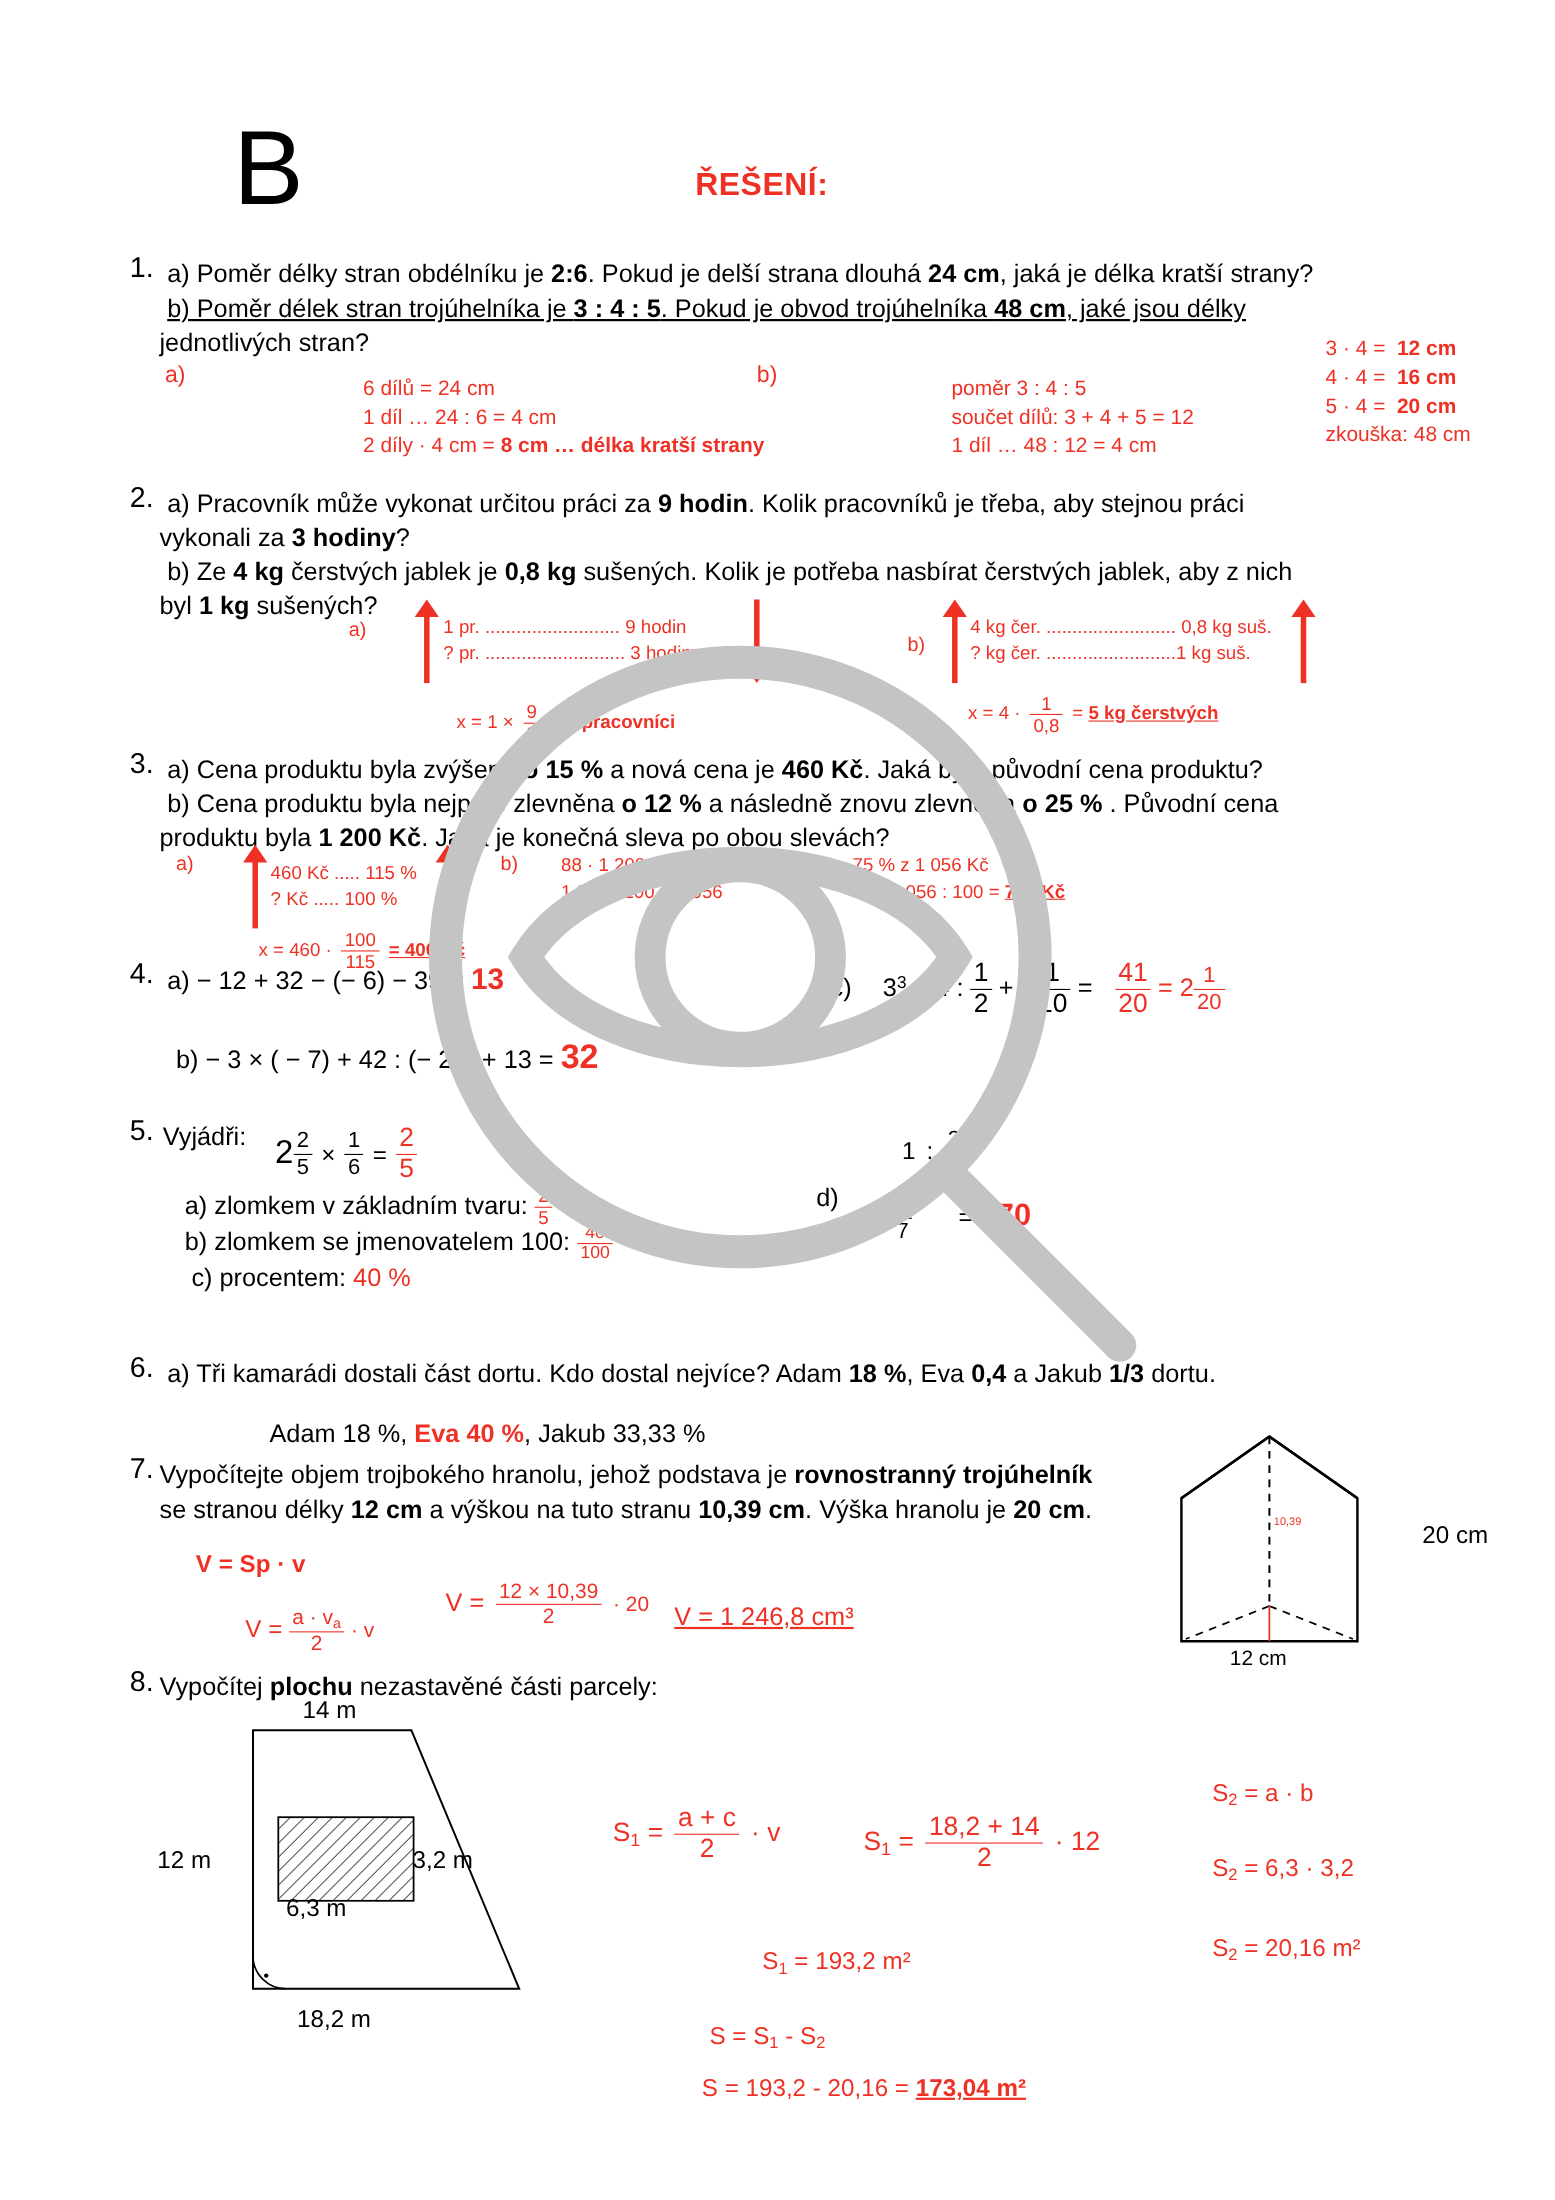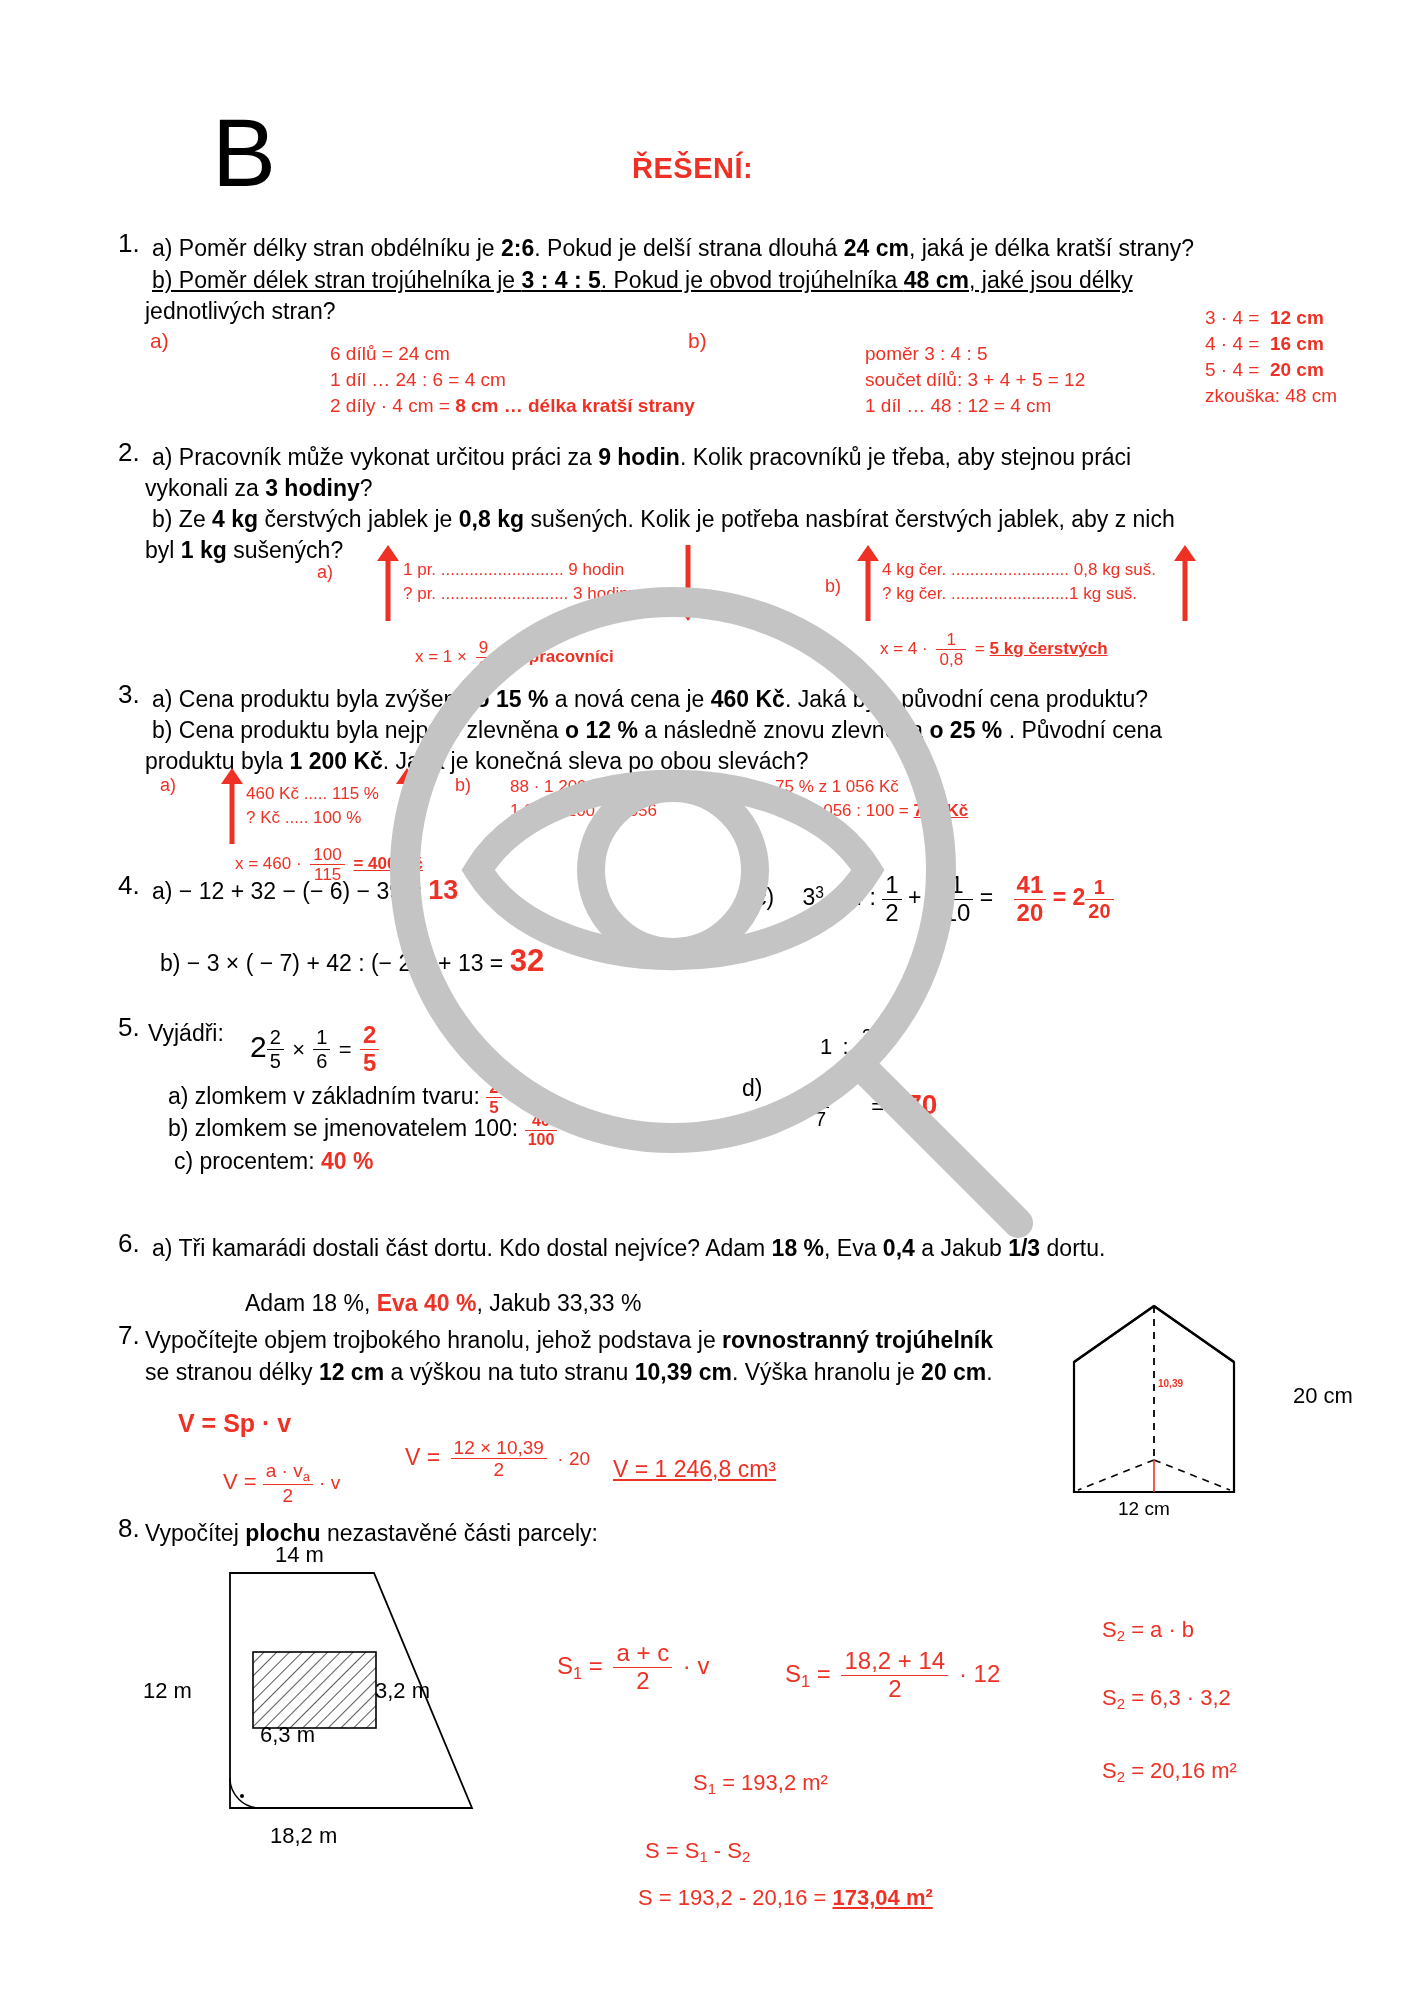--- a/index.html
+++ b/index.html
@@ -1,21 +1,21 @@
 <!DOCTYPE html>
 <html><head>
 <meta charset="utf-8">
 <style>
   html,body{margin:0;padding:0;background:#f2f2f2;}
   body{font-family:"Liberation Sans",sans-serif;}
   .page{
     position:relative;width:1414px;height:2000px;background:#ffffff;margin:0 auto;
     overflow:hidden;
   }
-  .red{color:#ee3124;font-weight:bold;}
+  .red{color:#ee3124;}
   .b{font-weight:bold;}
   .u{text-decoration:underline;}
 
   
   .letter-b{
     position:absolute;left:212px;top:105px;font-size:96px;line-height:1;
     font-weight:400;color:#000;font-family:"Liberation Sans",sans-serif;
   }
   .reseni{
     position:absolute;left:632px;top:152px;font-size:29px;font-weight:bold;color:#ee3124;
@@ -251,21 +251,21 @@
   </div>
 
   <div class="qnum" style="left:118px;top:1320px;">7.</div>
   <div class="qtext" style="left:145px;top:1325px;white-space:nowrap;">
     Vypočítejte objem trojbokého hranolu, jehož podstava je <b>rovnostranný trojúhelník</b>
   </div>
   <div class="qtext" style="left:145px;top:1357px;white-space:nowrap;">
     se stranou délky <b>12 cm</b> a výškou na tuto stranu <b>10,39 cm</b>. Výška hranolu je <b>20 cm</b>.
   </div>
 
-  <div class="red b" style="position:absolute;left:178px;top:1409px;font-size:25px;">V = Sp · v</div>
+  <div class="red b" style="position:absolute;left:178px;top:1409px;font-size:22px;">V = Sp · v</div>
   <div class="sol" style="left:223px;top:1460px;font-size:22px;white-space:nowrap;">
     <span>V =</span>
     <span class="fr" style="font-size:19px;"><span class="n"><span>a · v</span><span class="sub">a</span></span><span class="d">2</span></span>
     <span style="font-size:19px;">· v</span>
   </div>
   <div class="sol" style="left:405px;top:1437px;font-size:23px;white-space:nowrap;">
     <span>V =</span>
     <span class="fr" style="font-size:19px;margin:0 4px;"><span class="n">12 × 10,39</span><span class="d">2</span></span>
     <span style="font-size:19px;">· 20</span>
   </div>

